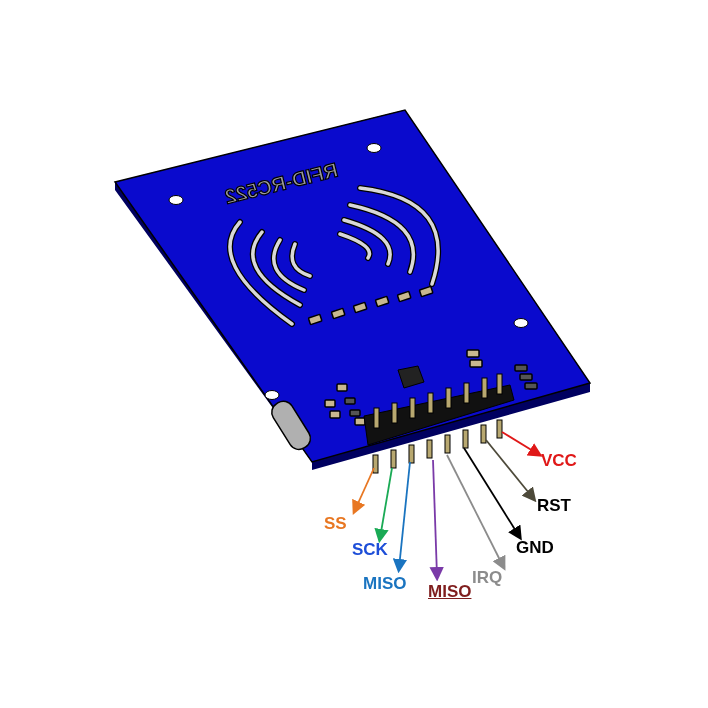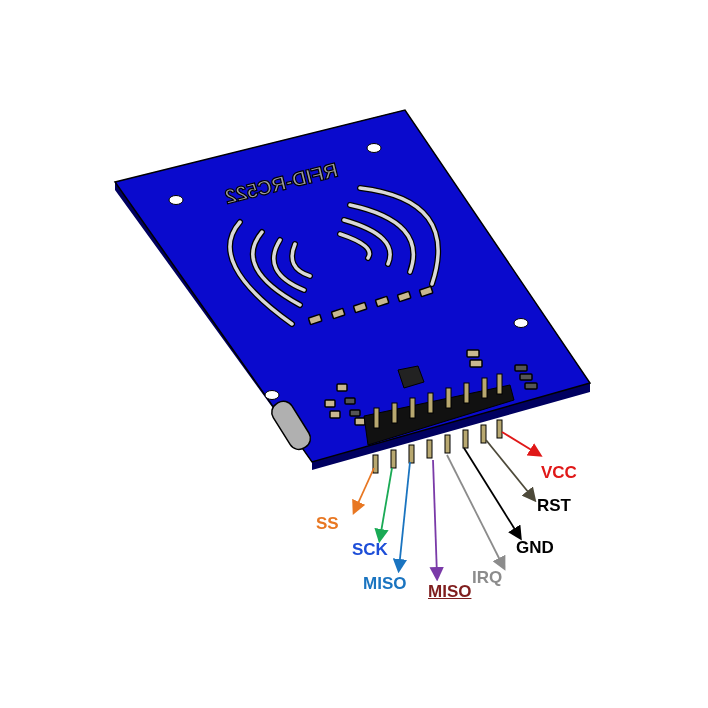--- a/index.html
+++ b/index.html
@@ -135,21 +135,21 @@
       <line x1="410" y1="462" x2="399" y2="568" stroke="#1a74c0" marker-end="url(#ah-mosi)"></line>
       <line x1="433" y1="460" x2="437" y2="576" stroke="#7a3aa8" marker-end="url(#ah-miso)"></line>
       <line x1="447" y1="455" x2="503" y2="566" stroke="#8c8c8c" marker-end="url(#ah-irq)"></line>
       <line x1="464" y1="448" x2="519" y2="536" stroke="#000000" marker-end="url(#ah-gnd)"></line>
       <line x1="486" y1="440" x2="533" y2="498" stroke="#4d4a3a" marker-end="url(#ah-rst)"></line>
       <line x1="502" y1="432" x2="538" y2="454" stroke="#e01818" marker-end="url(#ah-vcc)"></line>
     </g>
   </svg>
 
   
-  <span class="pin-label" style="left:316px;top:514px;color:#e87722;">SS</span>
+  <span class="pin-label" style="left:324px;top:514px;color:#e87722;">SS</span>
   <span class="pin-label" style="left:352px;top:540px;color:#1d4ed8;">SCK</span>
   <span class="pin-label" style="left:363px;top:574px;color:#1a74c0;">MISO</span>
   <span class="pin-label" style="left:428px;top:582px;color:#7f1d1d;text-decoration:underline;">MISO</span>
   <span class="pin-label" style="left:472px;top:568px;color:#8c8c8c;">IRQ</span>
   <span class="pin-label" style="left:516px;top:538px;color:#000000;text-align:right;">GND</span>
   <span class="pin-label" style="left:537px;top:496px;color:#000000;">RST</span>
-  <span class="pin-label" style="left:541px;top:451px;color:#e01818;margin-top:12px;">VCC</span>
+  <span class="pin-label" style="left:541px;top:451px;color:#e01818;">VCC</span>
 </div>
 
 </body></html>

